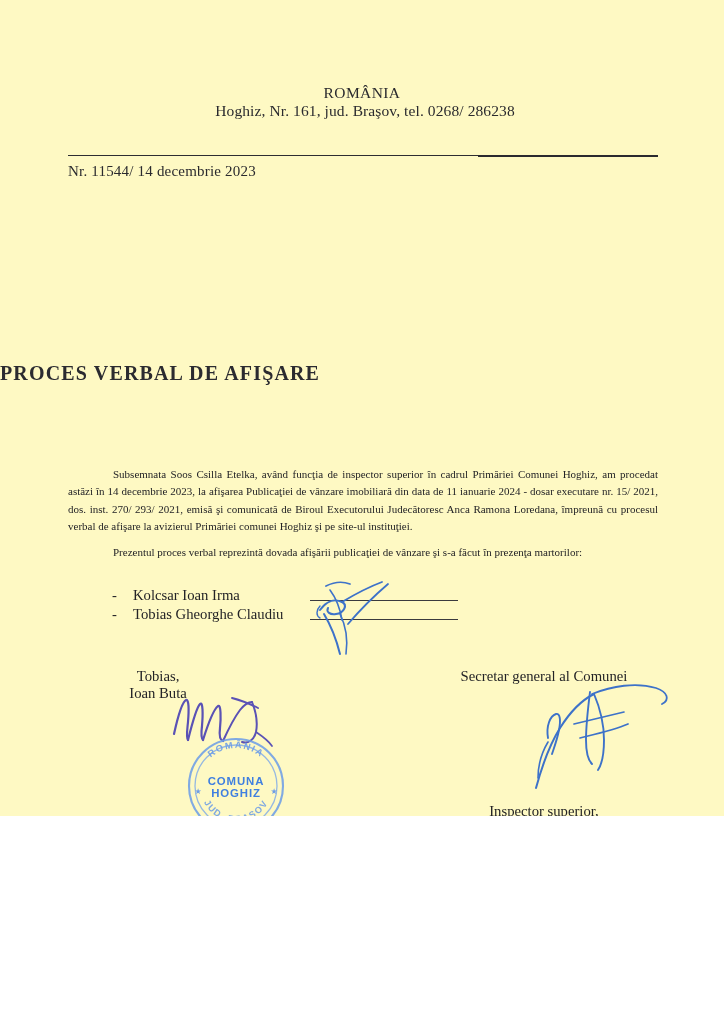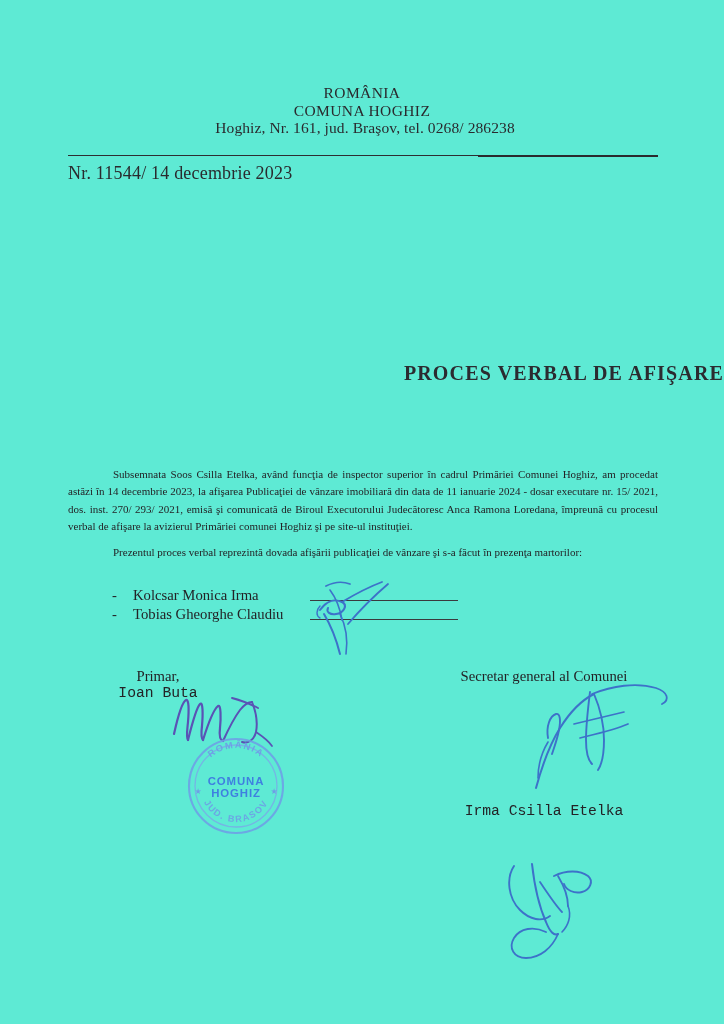--- a/index.html
+++ b/index.html
@@ -7,22 +7,22 @@
     padding: 0;
     background: #ffffff;
   }
   body {
     font-family: "Liberation Serif", "DejaVu Serif", serif;
     color: #231f20;
   }
   #page {
     position: relative;
     width: 724px;
-    height: 1024px;
-    background: #5eead4;
+    height: 816px;
+    background: #fef9c3;
     overflow: hidden;
   }
 
   
   .header-block {
     position: absolute;
     left: 0;
     top: 84px;
     width: 724px;
     text-align: center;
@@ -53,32 +53,32 @@
     right: 0;
     top: -0.6px;
     width: 180px;
     border-top: 2.4px solid #2a2a2e;
   }
 
   .docnr {
     position: absolute;
     left: 68px;
     top: 163px;
-    font-size: 18px;
+    font-size: 15px;
     letter-spacing: 0.2px;
     color: #2a2a2e;
   }
 
   
   .doc-title {
     position: absolute;
     left: 0;
     top: 362px;
     width: 724px;
-    text-align: right;
+    text-align: left;
     font-size: 20px;
     font-weight: bold;
     letter-spacing: 1.15px;
     color: #2b2b30;
   }
 
   
   .body-block {
     position: absolute;
     left: 68px;
@@ -134,21 +134,21 @@
 
   
   .sig-block {
     position: absolute;
     text-align: center;
     font-size: 14.7px;
     line-height: 17.4px;
     color: #232326;
   }
   .sig-block .role   { white-space: nowrap; }
-  .sig-block .person { white-space: nowrap; font-family: Liberation Mono, monospace; }
+  .sig-block .person { white-space: nowrap; }
 
   #sig-primar     { left: 78px;  top: 668px; width: 160px; }
   #sig-secretar   { left: 418px; top: 668px; width: 252px; }
   #sig-inspector  { left: 418px; top: 803px; width: 252px; }
 
   
   .seal {
     position: absolute;
     left: 184px;
     top: 734px;
@@ -167,39 +167,38 @@
   #ink-secretar   { left: 528px; top: 678px; width: 164px; height: 124px; }
   #ink-inspector  { left: 506px; top: 852px; width: 190px; height: 124px; }
 </style>
 </head>
 <body>
 
 <div id="page">
 
   <div class="header-block">
     <div class="header-line">ROMÂNIA</div>
-    <div class="header-line">COMUNA HOGHIZ</div>
     <div class="header-line addr">Hoghiz, Nr. 161, jud. Braşov, tel. 0268/ 286238</div>
   </div>
 
   <div class="rule"></div>
 
   <div class="docnr">Nr. 11544/ 14 decembrie 2023</div>
 
   <div class="doc-title">PROCES VERBAL DE AFIŞARE</div>
 
   <div class="body-block">
     <p class="para p1">Subsemnata Soos Csilla Etelka, având funcţia de inspector superior în cadrul Primăriei Comunei Hoghiz, am procedat astăzi în 14 decembrie 2023, la afişarea Publicaţiei de vânzare imobiliară din  data de 11 ianuarie 2024 - dosar executare nr. 15/ 2021, dos. inst. 270/ 293/ 2021, emisă şi comunicată de Biroul Executorului Judecătoresc Anca Ramona Loredana, împreună cu procesul verbal de afişare la avizierul Primăriei comunei Hoghiz şi pe site-ul instituţiei.</p>
     <p class="para p2">Prezentul proces verbal reprezintă dovada afişării publicaţiei de vânzare şi s-a făcut în prezenţa martorilor:</p>
   </div>
 
   <div class="witness-list">
     <div class="witness-row">
       <span class="witness-dash">-</span>
-      <span class="witness-name">Kolcsar Monica Irma</span>
+      <span class="witness-name">Kolcsar Ioan Irma</span>
       <span class="witness-line"></span>
     </div>
     <div class="witness-row">
       <span class="witness-dash">-</span>
       <span class="witness-name">Tobias Gheorghe Claudiu</span>
       <span class="witness-line"></span>
     </div>
   </div>
 
   <svg class="ink" id="ink-witness" viewBox="0 0 190 78">
@@ -209,29 +208,30 @@
       <path d="M52 22 C62 16, 76 8, 92 2" stroke-width="1.8"></path>
       <path d="M40 10 C46 18, 50 28, 52 40" stroke-width="1.6"></path>
       <path d="M34 34 C40 44, 46 58, 50 74" stroke-width="2"></path>
       <path d="M50 34 C56 46, 58 60, 56 74" stroke-width="1.6"></path>
       <path d="M58 44 C70 30, 84 16, 98 4" stroke-width="1.8"></path>
       <path d="M30 26 C26 30, 26 36, 30 38" stroke-width="1.4"></path>
     </g>
   </svg>
 
   <div class="sig-block" id="sig-primar">
-    <div class="role">Primar,</div>
+    <div class="role">Tobias,</div>
     <div class="person">Ioan Buta</div>
   </div>
 
   <div class="sig-block" id="sig-secretar">
     <div class="role">Secretar general al Comunei</div>
   </div>
 
   <div class="sig-block" id="sig-inspector">
+    <div class="role">Inspector superior,</div>
     <div class="person">Irma Csilla Etelka</div>
   </div>
 
   <svg class="ink" id="ink-primar" viewBox="0 0 120 72">
     <g fill="none" stroke="#5a52b5" stroke-linecap="round" stroke-linejoin="round">
       <path d="M6 44 C10 26, 14 12, 18 10 C21 9, 21 20, 20 32 C19 42, 18 48, 20 50" stroke-width="2.2"></path>
       <path d="M20 50 C24 34, 28 18, 32 14 C35 11, 35 24, 34 36 C33 44, 33 48, 35 50" stroke-width="2.2"></path>
       <path d="M35 50 C40 34, 45 20, 50 16 C53 14, 53 28, 52 38 C51 46, 52 50, 55 51" stroke-width="2.2"></path>
       <path d="M55 51 C60 40, 66 28, 72 20 C76 15, 80 12, 84 12" stroke-width="2"></path>
       <path d="M64 8 C72 10, 82 14, 90 18" stroke-width="1.9"></path>

